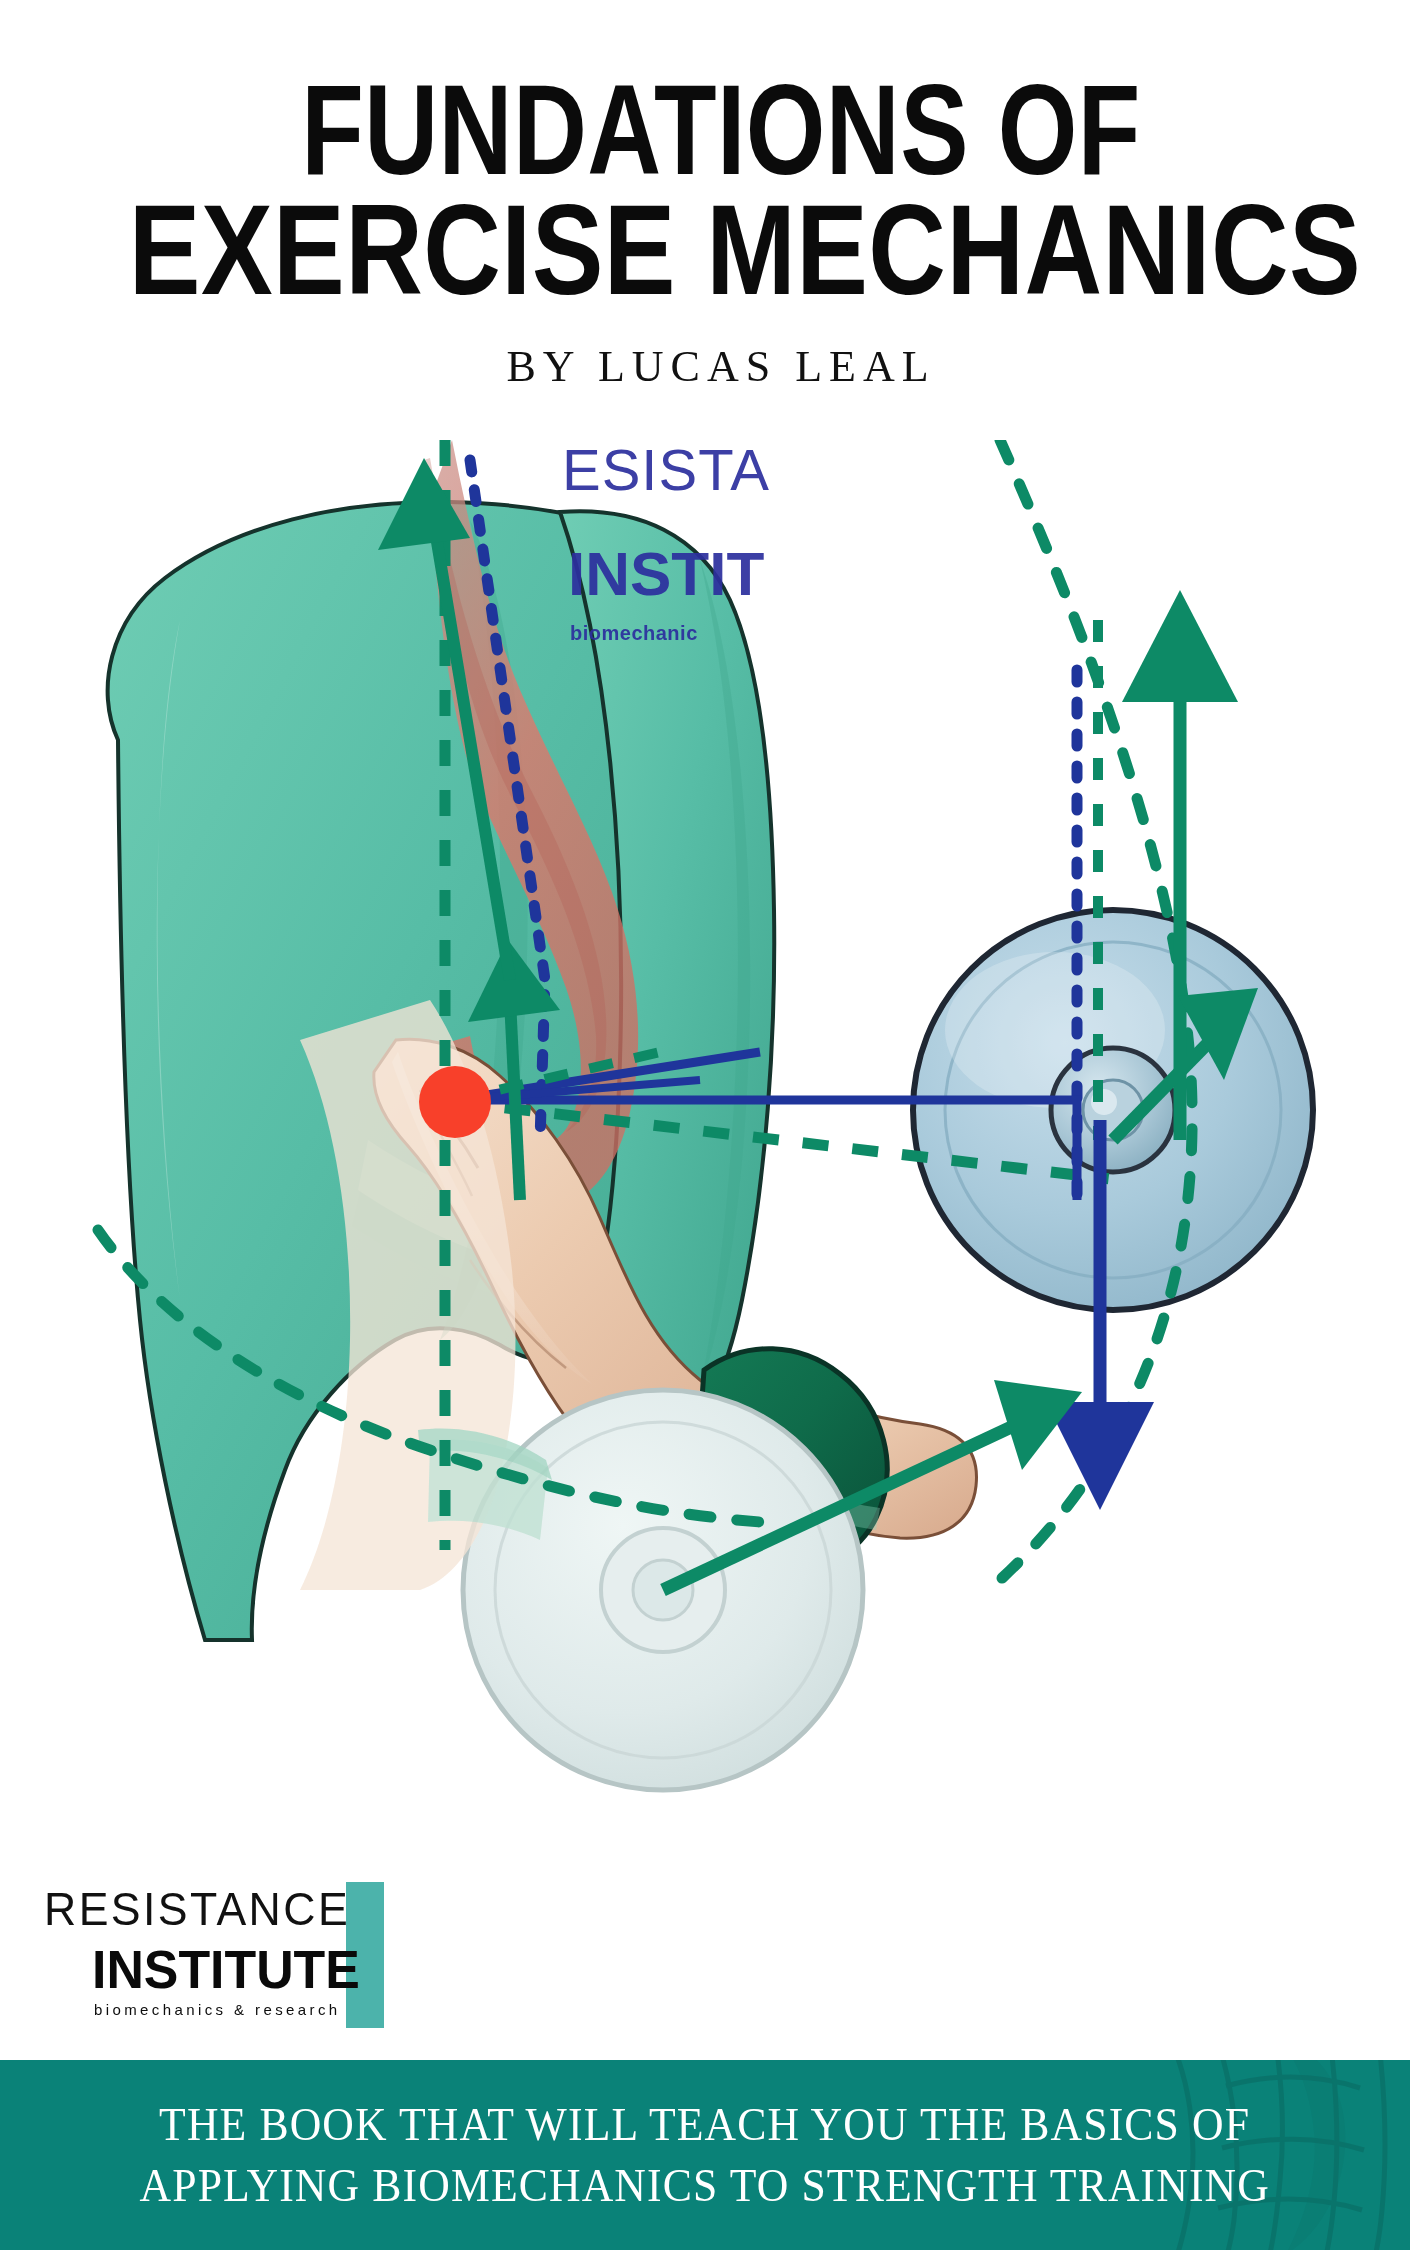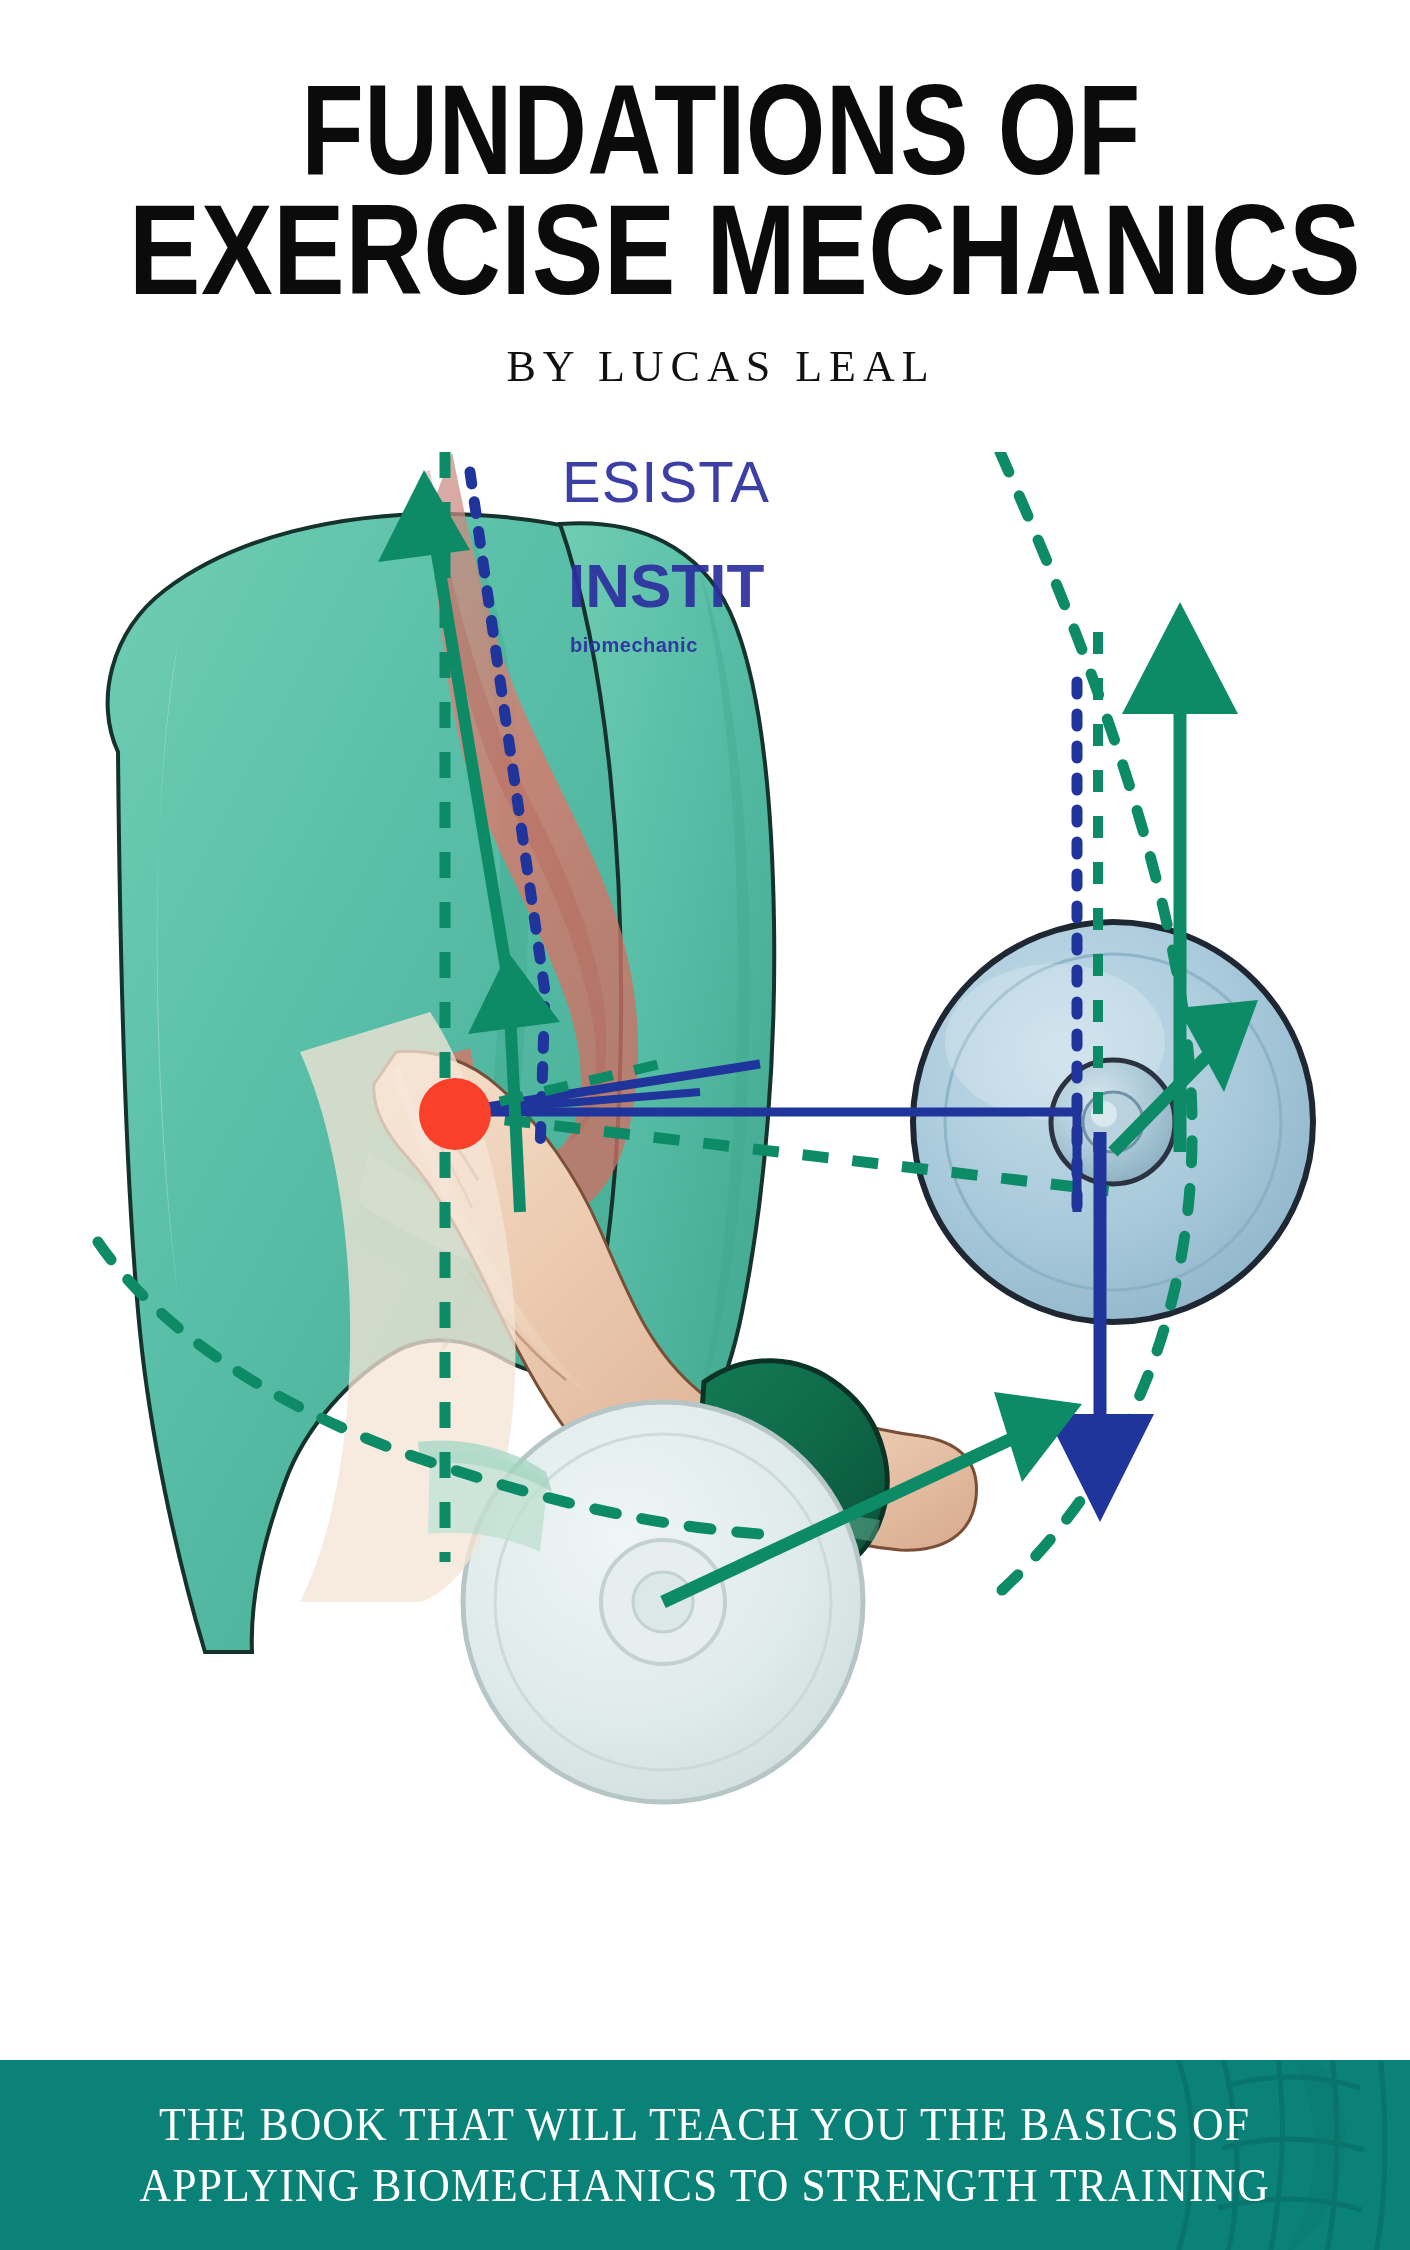--- a/index.html
+++ b/index.html
@@ -50,21 +50,21 @@
     font-size: 44px;
     letter-spacing: 7px;
     color: #111111;
     white-space: nowrap;
   }
 
   
   .illustration {
     position: absolute;
     left: 0;
-    top: 452px;
+    top: 440px;
     width: 1178px;
     height: 1620px;
     z-index: 10;
   }
   .illustration svg {
     display: block;
     width: 1410px;
     height: 1620px;
   }
 
@@ -386,20 +386,26 @@
         </g>
 
         <g>
           <path d="M663,1150 L1022,982" stroke="#0d8a66" stroke-width="13" fill="none"></path>
           <path d="M1082,952 L994,940 L1022,1030 Z" fill="#0d8a66"></path>
         </g>
       </g>
     </svg>
   </div>
 
+  <div class="logo">
+    <div class="logo-teal-bar"></div>
+    <div class="logo-word-1">RESISTANCE</div>
+    <div class="logo-word-2">INSTITUTE</div>
+    <div class="logo-word-3">biomechanics &amp; research</div>
+  </div>
 
   <div class="banner">
     <svg class="banner-watermark" viewBox="0 0 290 250" xmlns="http://www.w3.org/2000/svg">
       <g fill="none" stroke="#0a4d47" stroke-width="5" opacity="0.85">
         <path d="M30,-10 C60,40 70,110 58,180 C50,226 40,246 32,258"></path>
         <path d="M80,-10 C104,50 112,120 104,190 C98,234 88,250 80,260"></path>
         <path d="M140,-20 C150,30 156,90 150,150 C146,200 138,240 128,262"></path>
         <path d="M196,-14 C206,40 210,110 204,172 C200,216 192,246 184,264"></path>
         <path d="M246,-10 C254,48 258,116 252,180 C248,224 240,250 232,266"></path>
         <path d="M96,56 C140,44 186,44 230,58"></path>

